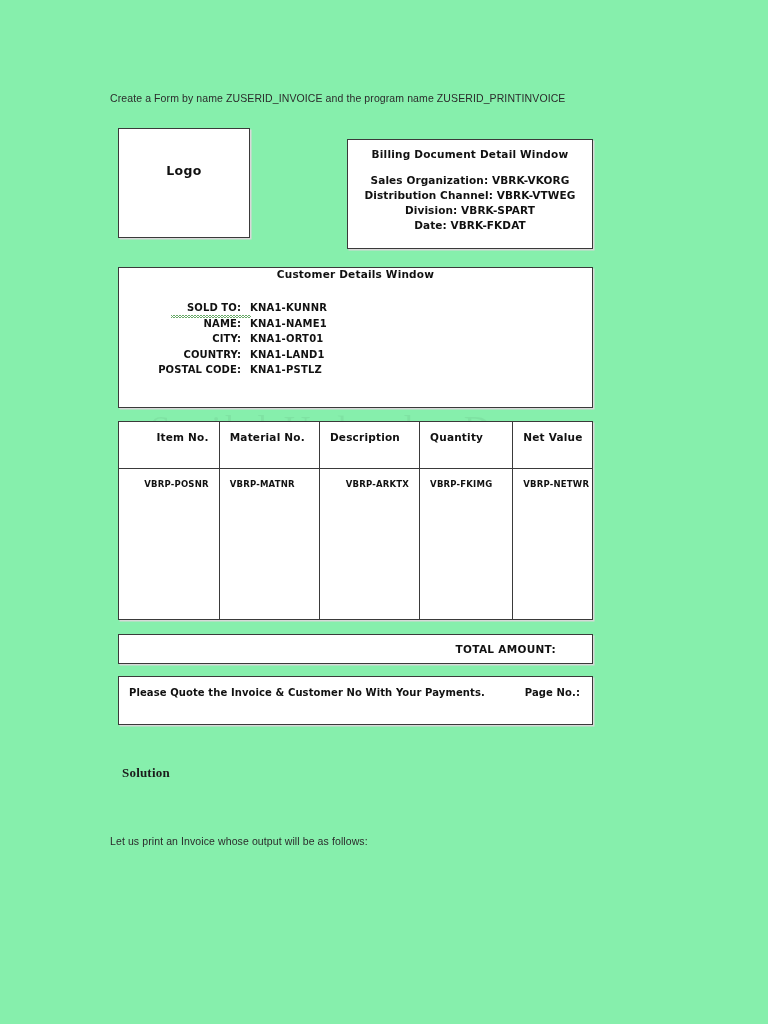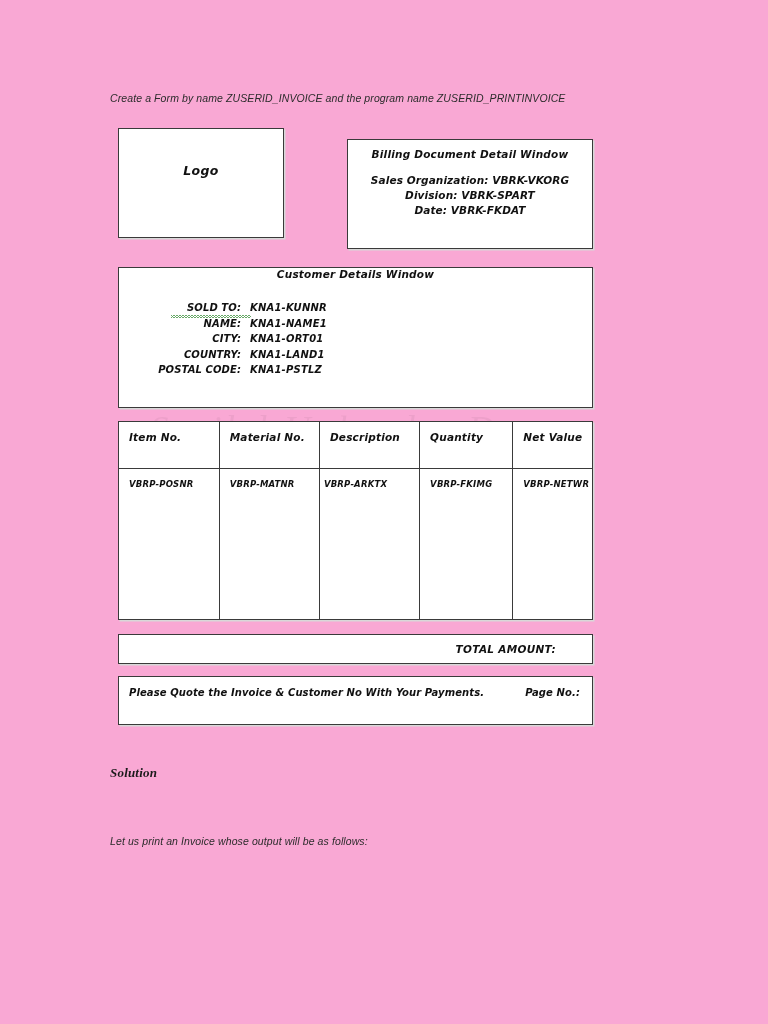--- a/index.html
+++ b/index.html
@@ -13,42 +13,42 @@
     height: 1024px;
     position: relative;
     font-family: "Liberation Sans", sans-serif;
     color: #231f20;
     overflow: hidden;
   }
 
   .page {
     position: absolute;
     inset: 0;
-    background: #f9a8d4;
-    font-style: italic;
+    background: #86efac;
   }
 
   
   .abs { position: absolute; }
 
   
   .body-text {
     font-family: "Liberation Sans", sans-serif;
     font-size: 10.5px;
     color: #2b2b2b;
     letter-spacing: 0.1px;
     white-space: nowrap;
   }
 
   .solution-heading {
     font-family: "Liberation Serif", serif;
     font-size: 13px;
     font-weight: bold;
     color: #1b1b1b;
     letter-spacing: 0.2px;
+    margin-left: 12px;
   }
 
   
   .form-box {
     border: 1.5px solid #3a3a3a;
     background: #ffffff;
     box-shadow: 1.5px 1.5px 0 0 #d8d8d8;
     box-sizing: border-box;
   }
 
@@ -164,21 +164,21 @@
   }
   .td-inner {
     font-family: "DejaVu Sans", sans-serif;
     font-weight: bold;
     font-size: 8.5px;
     color: #111111;
     padding: 10px 10px 0 10px;
     letter-spacing: 0.2px;
     white-space: nowrap;
   }
-  .al-left   { text-align: left; }
+  .al-left   { text-align: right; }
   .al-center { text-align: left; }
 
   
   .total-text {
     font-family: "DejaVu Sans", sans-serif;
     font-weight: bold;
     font-size: 10.5px;
     color: #111111;
     letter-spacing: 0.3px;
     white-space: nowrap;
@@ -210,28 +210,29 @@
 </style>
 </head>
 <body>
 
 <div class="page">
 
   <div class="watermark">Scribd Upload a Doc</div>
 
   <div class="abs body-text" style="left:110px; top:92px;">Create a Form by name ZUSERID_INVOICE and the program name ZUSERID_PRINTINVOICE</div>
 
-  <div class="abs form-box" style="left:118px; top:128px; width:166px; height:110px;">
+  <div class="abs form-box" style="left:118px; top:128px; width:132px; height:110px;">
     <div class="logo-text" style="margin-top:34px;">Logo</div>
   </div>
 
   <div class="abs form-box" style="left:347px; top:139px; width:246px; height:110px;">
     <div class="win-title" style="margin-top:8px;">Billing Document Detail Window</div>
     <div style="margin-top:13px;">
       <div class="win-line">Sales Organization: VBRK-VKORG</div>
+      <div class="win-line">Distribution Channel: VBRK-VTWEG</div>
       <div class="win-line">Division: VBRK-SPART</div>
       <div class="win-line">Date: VBRK-FKDAT</div>
     </div>
   </div>
 
   <div class="abs form-box" style="left:118px; top:267px; width:475px; height:141px;">
     <div class="win-title" style="">Customer Details Window</div>
 
     <div class="cust-rows">
       <div class="cust-row spellcheck">

